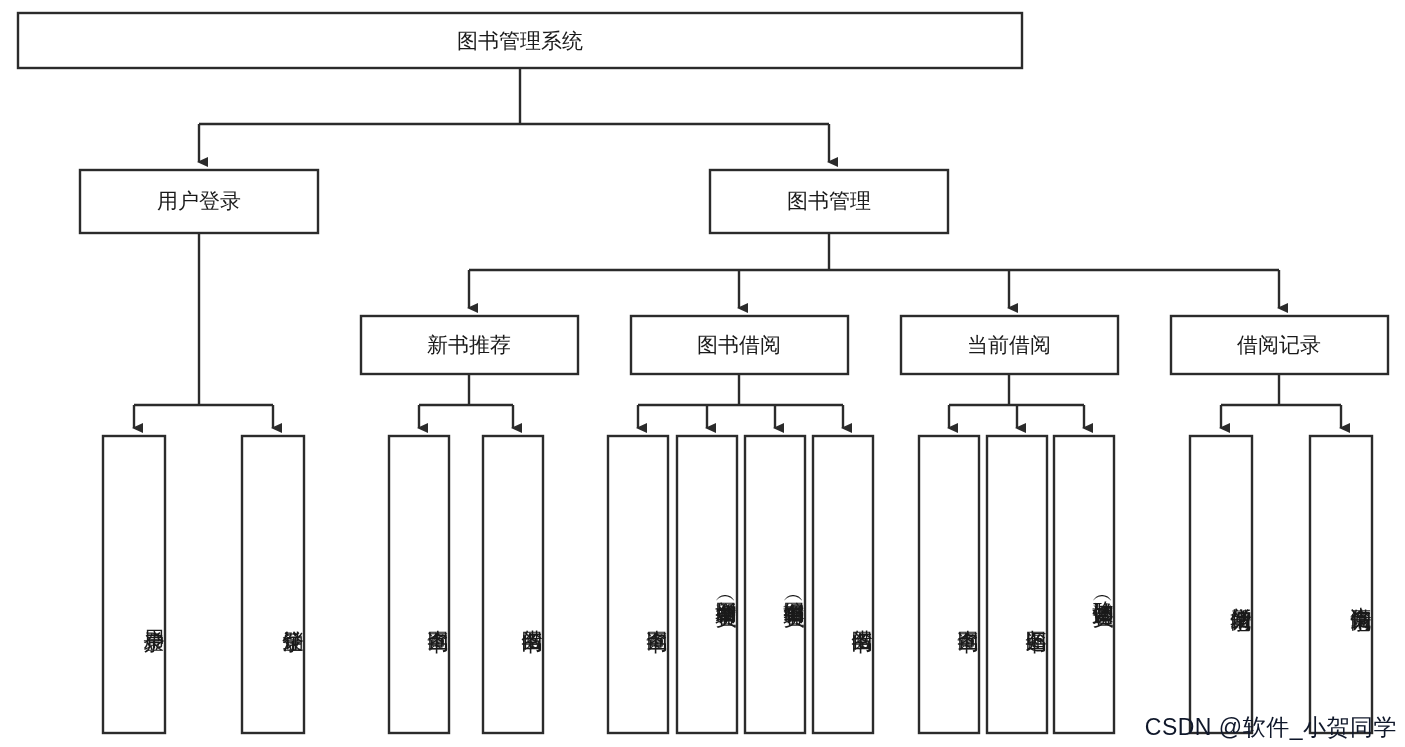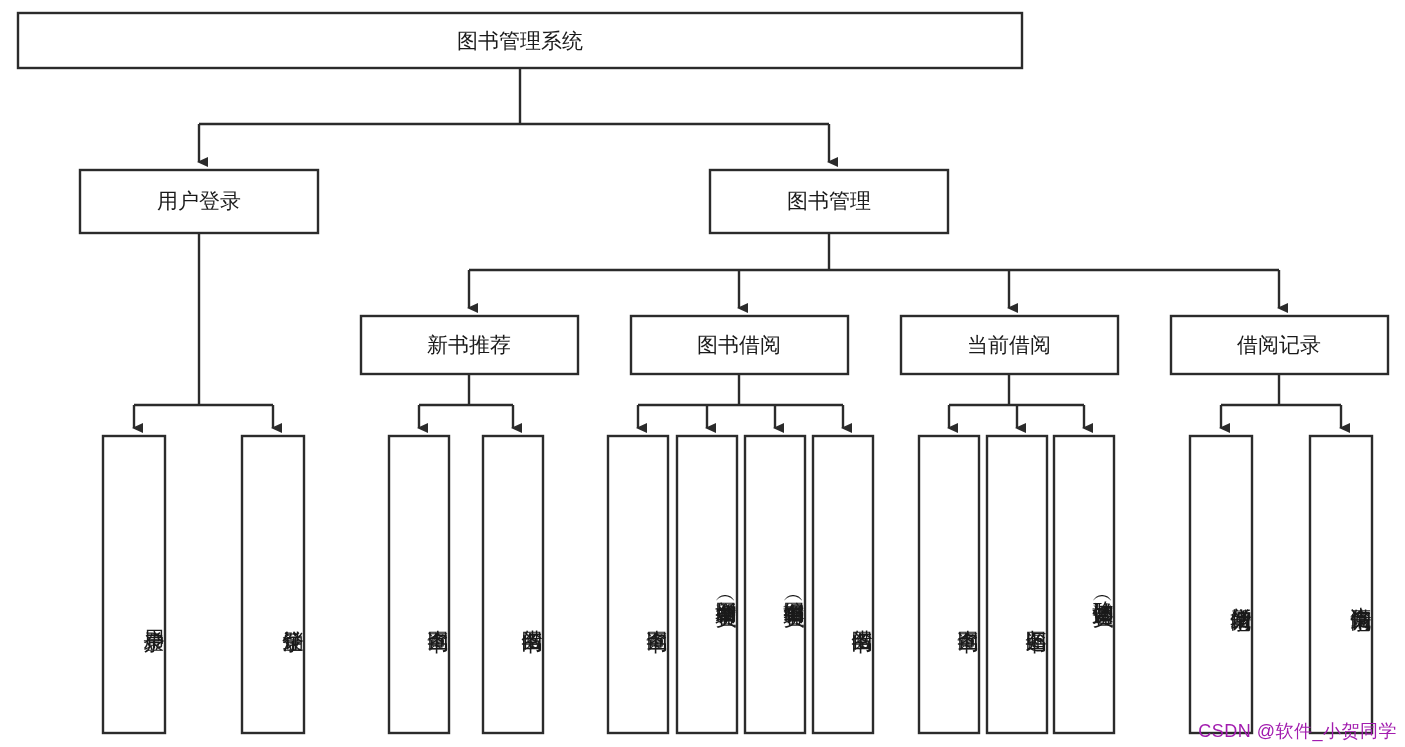--- a/index.html
+++ b/index.html
@@ -65,22 +65,22 @@
     display: flex;
     align-items: flex-start;
     justify-content: center;
     pointer-events: none;
   }
   .watermark {
     position: absolute;
     right: 8px;
     bottom: 4px;
     font-family: "Liberation Sans", "DejaVu Sans", sans-serif;
-    font-size: 18px;
-    color: #a21caf;
+    font-size: 23px;
+    color: #0f172a;
     letter-spacing: 0.5px;
     white-space: nowrap;
   }
 </style>
 </head>
 <body>
 
 <div id="diagram-root">
 
   <svg class="diagram-canvas" viewBox="0 0 1405 747">

